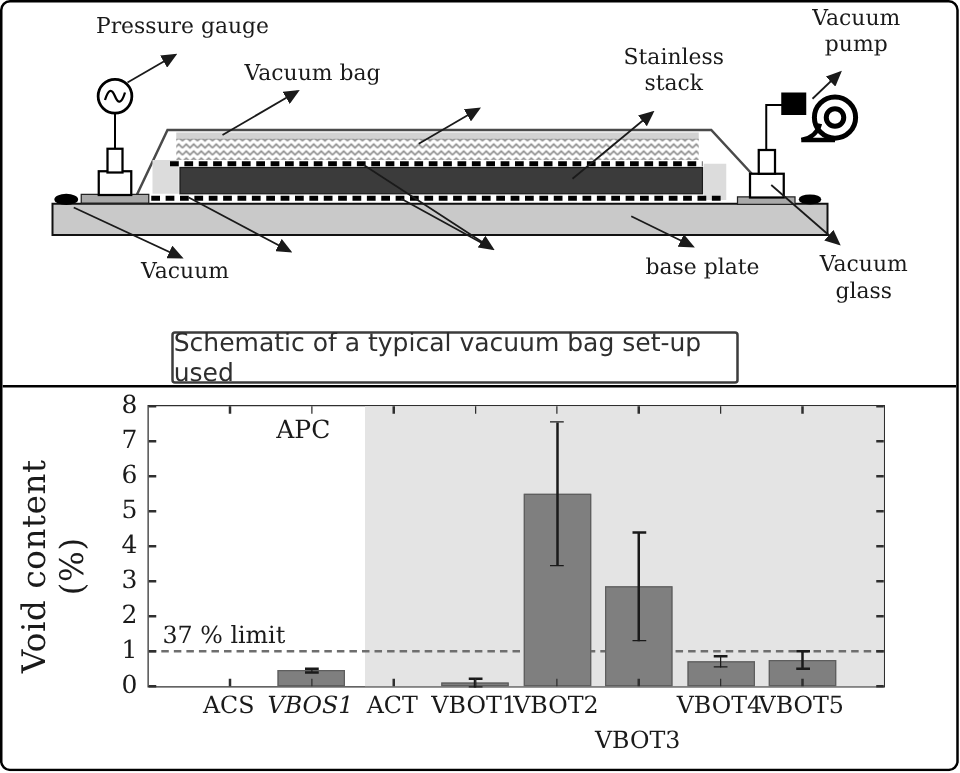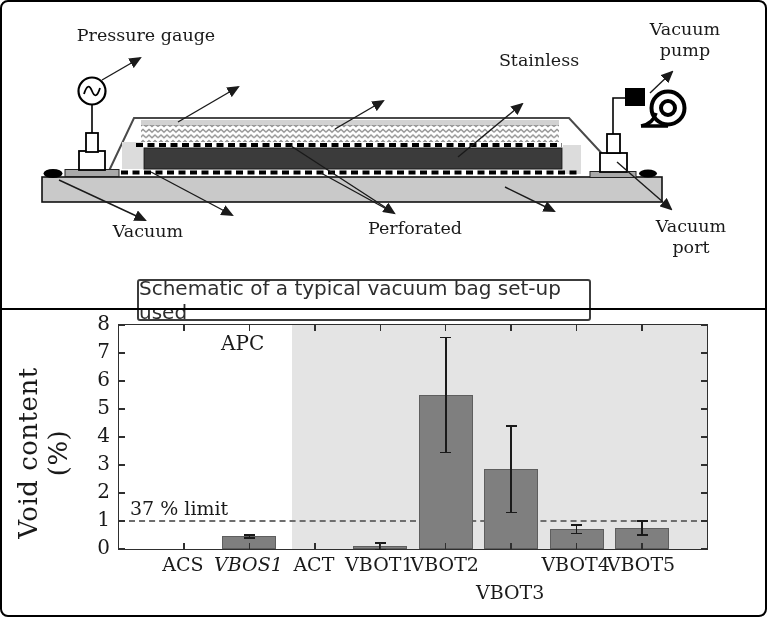--- a/index.html
+++ b/index.html
@@ -1,18 +1,18 @@
 <!DOCTYPE html>
 <html><head>
 <meta charset="utf-8">
 <style>
   html,body{margin:0;padding:0;background:#fff;}
   .frame{position:relative;width:763px;height:613px;border:2.5px solid #000;border-radius:8px;background:#fff;overflow:hidden;font-family:"DejaVu Serif",serif;color:#1a1a1a;}
   
-  .schem{position:absolute;left:0;top:14px;width:100%;height:308px;}
+  .schem{position:absolute;left:0;top:0;width:100%;height:308px;}
   .schem svg{position:absolute;left:0;top:0;}
   .lbl{position:absolute;font-size:17.5px;line-height:1.18;text-align:center;color:#1a1a1a;white-space:nowrap;}
   .capbox{position:absolute;border:2px solid #3c3c3c;border-radius:3px;background:#fff;
           font-family:"DejaVu Sans","Liberation Sans",sans-serif;font-size:20px;color:#2e2e2e;
           display:flex;align-items:center;justify-content:center;}
   .divider{position:absolute;left:0;top:306px;width:100%;border-top:2.5px solid #000;}
   
   .chartpanel{position:absolute;left:0;top:309px;width:100%;height:304px;}
   #plot{position:absolute;left:116px;top:13px;width:588px;height:224px;border:1.5px solid #2f2f2f;background:#fff;}
   .shade{position:absolute;top:0;bottom:0;right:0;}
@@ -86,36 +86,38 @@
         <line x1="57" y1="164" x2="143" y2="204" marker-end="url(#ah)"></line>
         <line x1="149" y1="156" x2="230" y2="199" marker-end="url(#ah)"></line>
         <line x1="289" y1="130" x2="392" y2="197" marker-end="url(#ah)"></line>
         <line x1="319" y1="157" x2="390" y2="196"></line>
         <line x1="503" y1="171" x2="552" y2="195" marker-end="url(#ah)"></line>
         <line x1="615" y1="146" x2="669" y2="193" marker-end="url(#ah)"></line>
       </g>
     </svg>
 
     <div class="lbl" style="left:72px;top:9px;width:144px;"><span>Pressure gauge</span></div>
+    <div class="lbl" style="left:193px;top:47px;width:110px;"><span>Vacuum bag</span></div>
     <div class="lbl" style="left:481px;top:34px;width:112px;">
       <div>Stainless</div>
+      <div>stack</div>
     </div>
     <div class="lbl" style="left:638px;top:3px;width:90px;">
       <div>Vacuum</div>
       <div>pump</div>
     </div>
     <div class="lbl" style="left:110px;top:205px;width:72px;"><span>Vacuum</span></div>
     <div class="lbl" style="left:354px;top:202px;width:118px;">
-      <div>Perforated</div>
     </div>
     <div class="lbl" style="left:494px;top:202px;width:132px;">
+      <div>base plate</div>
     </div>
     <div class="lbl" style="left:646px;top:200px;width:86px;">
       <div>Vacuum</div>
-      <div>port</div>
+      <div>glass</div>
     </div>
 
     <div class="capbox" style="left:135px;top:263px;width:450px;height:38px;align-items:center;">
       <span>Schematic of a typical vacuum bag set-up used</span>
     </div>
   </div>
 
   <div class="divider"></div>
 
   <div class="chartpanel">

